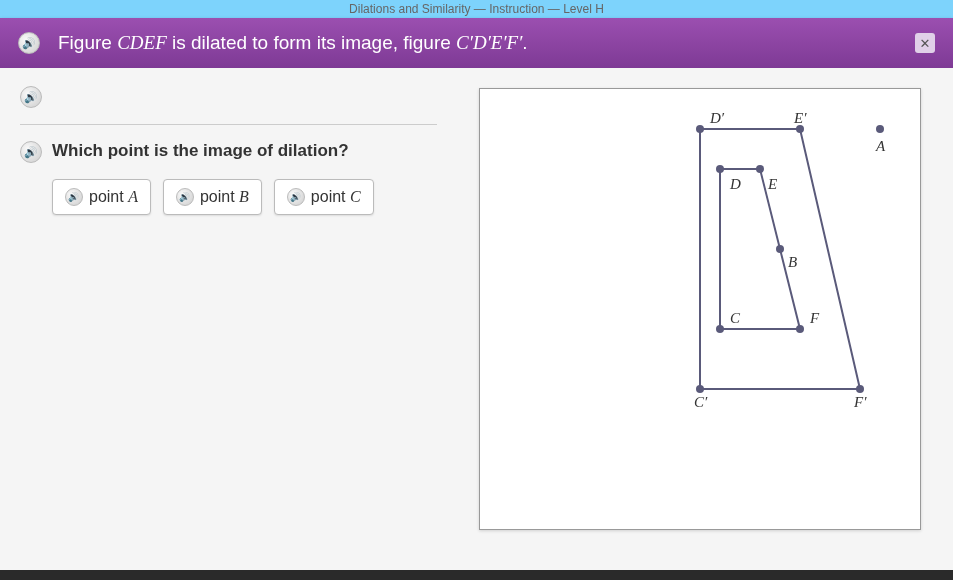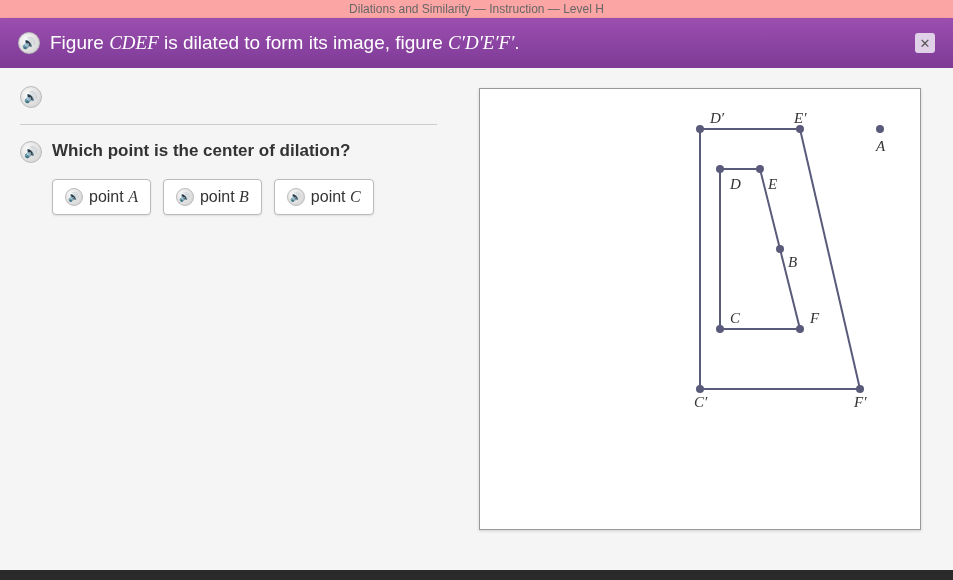--- a/index.html
+++ b/index.html
@@ -4,38 +4,38 @@
   <style>
     * { box-sizing: border-box; margin: 0; padding: 0; }
     body {
       font-family: Arial, Helvetica, sans-serif;
       background: #2a2a2a;
       width: 953px;
       height: 580px;
       overflow: hidden;
     }
     .top-label {
-      background: #fca5a5;
+      background: #7dd3fc;
       text-align: center;
       font-size: 12px;
       color: #666;
       padding: 2px 8px;
     }
     .header {
       background: #8e44ad;
       background: linear-gradient(to bottom, #9b4fb0, #7e3a95);
       color: #fff;
       padding: 14px 18px;
       display: flex;
       align-items: center;
       justify-content: space-between;
       box-shadow: 0 2px 4px rgba(0,0,0,0.3);
     }
     .header-left { display: flex; align-items: center; gap: 10px; }
-    .header-text { font-size: 19px; font-weight: 500; }
+    .header-text { font-size: 19px; font-weight: 500; margin-left: 8px; }
     .header-text .ital { font-style: italic; font-family: Georgia, serif; }
     .close-btn {
       width: 20px; height: 20px;
       display: flex; align-items: center; justify-content: center;
       cursor: pointer;
       color: #555;
       background: #e0d0e8;
       border-radius: 3px;
       font-size: 13px;
     }
@@ -140,21 +140,21 @@
 
 <div class="content">
   <div class="left-pane">
 
     <div class="info-block">
       <span class="speaker-icon">🔊</span>
     </div>
 
     <div class="question-block">
       <span class="speaker-icon">🔊</span>
-      <div class="question-text">Which point is the center of dilation?</div>
+      <div class="question-text">Which point is the image of dilation?</div>
     </div>
 
     <div class="answers">
       <button class="answer-btn">
         <span class="speaker-icon small">🔊</span>
         <span><span>point </span><span class="lbl-math">A</span></span>
       </button>
       <button class="answer-btn">
         <span class="speaker-icon small">🔊</span>
         <span><span>point </span><span class="lbl-math">B</span></span>

